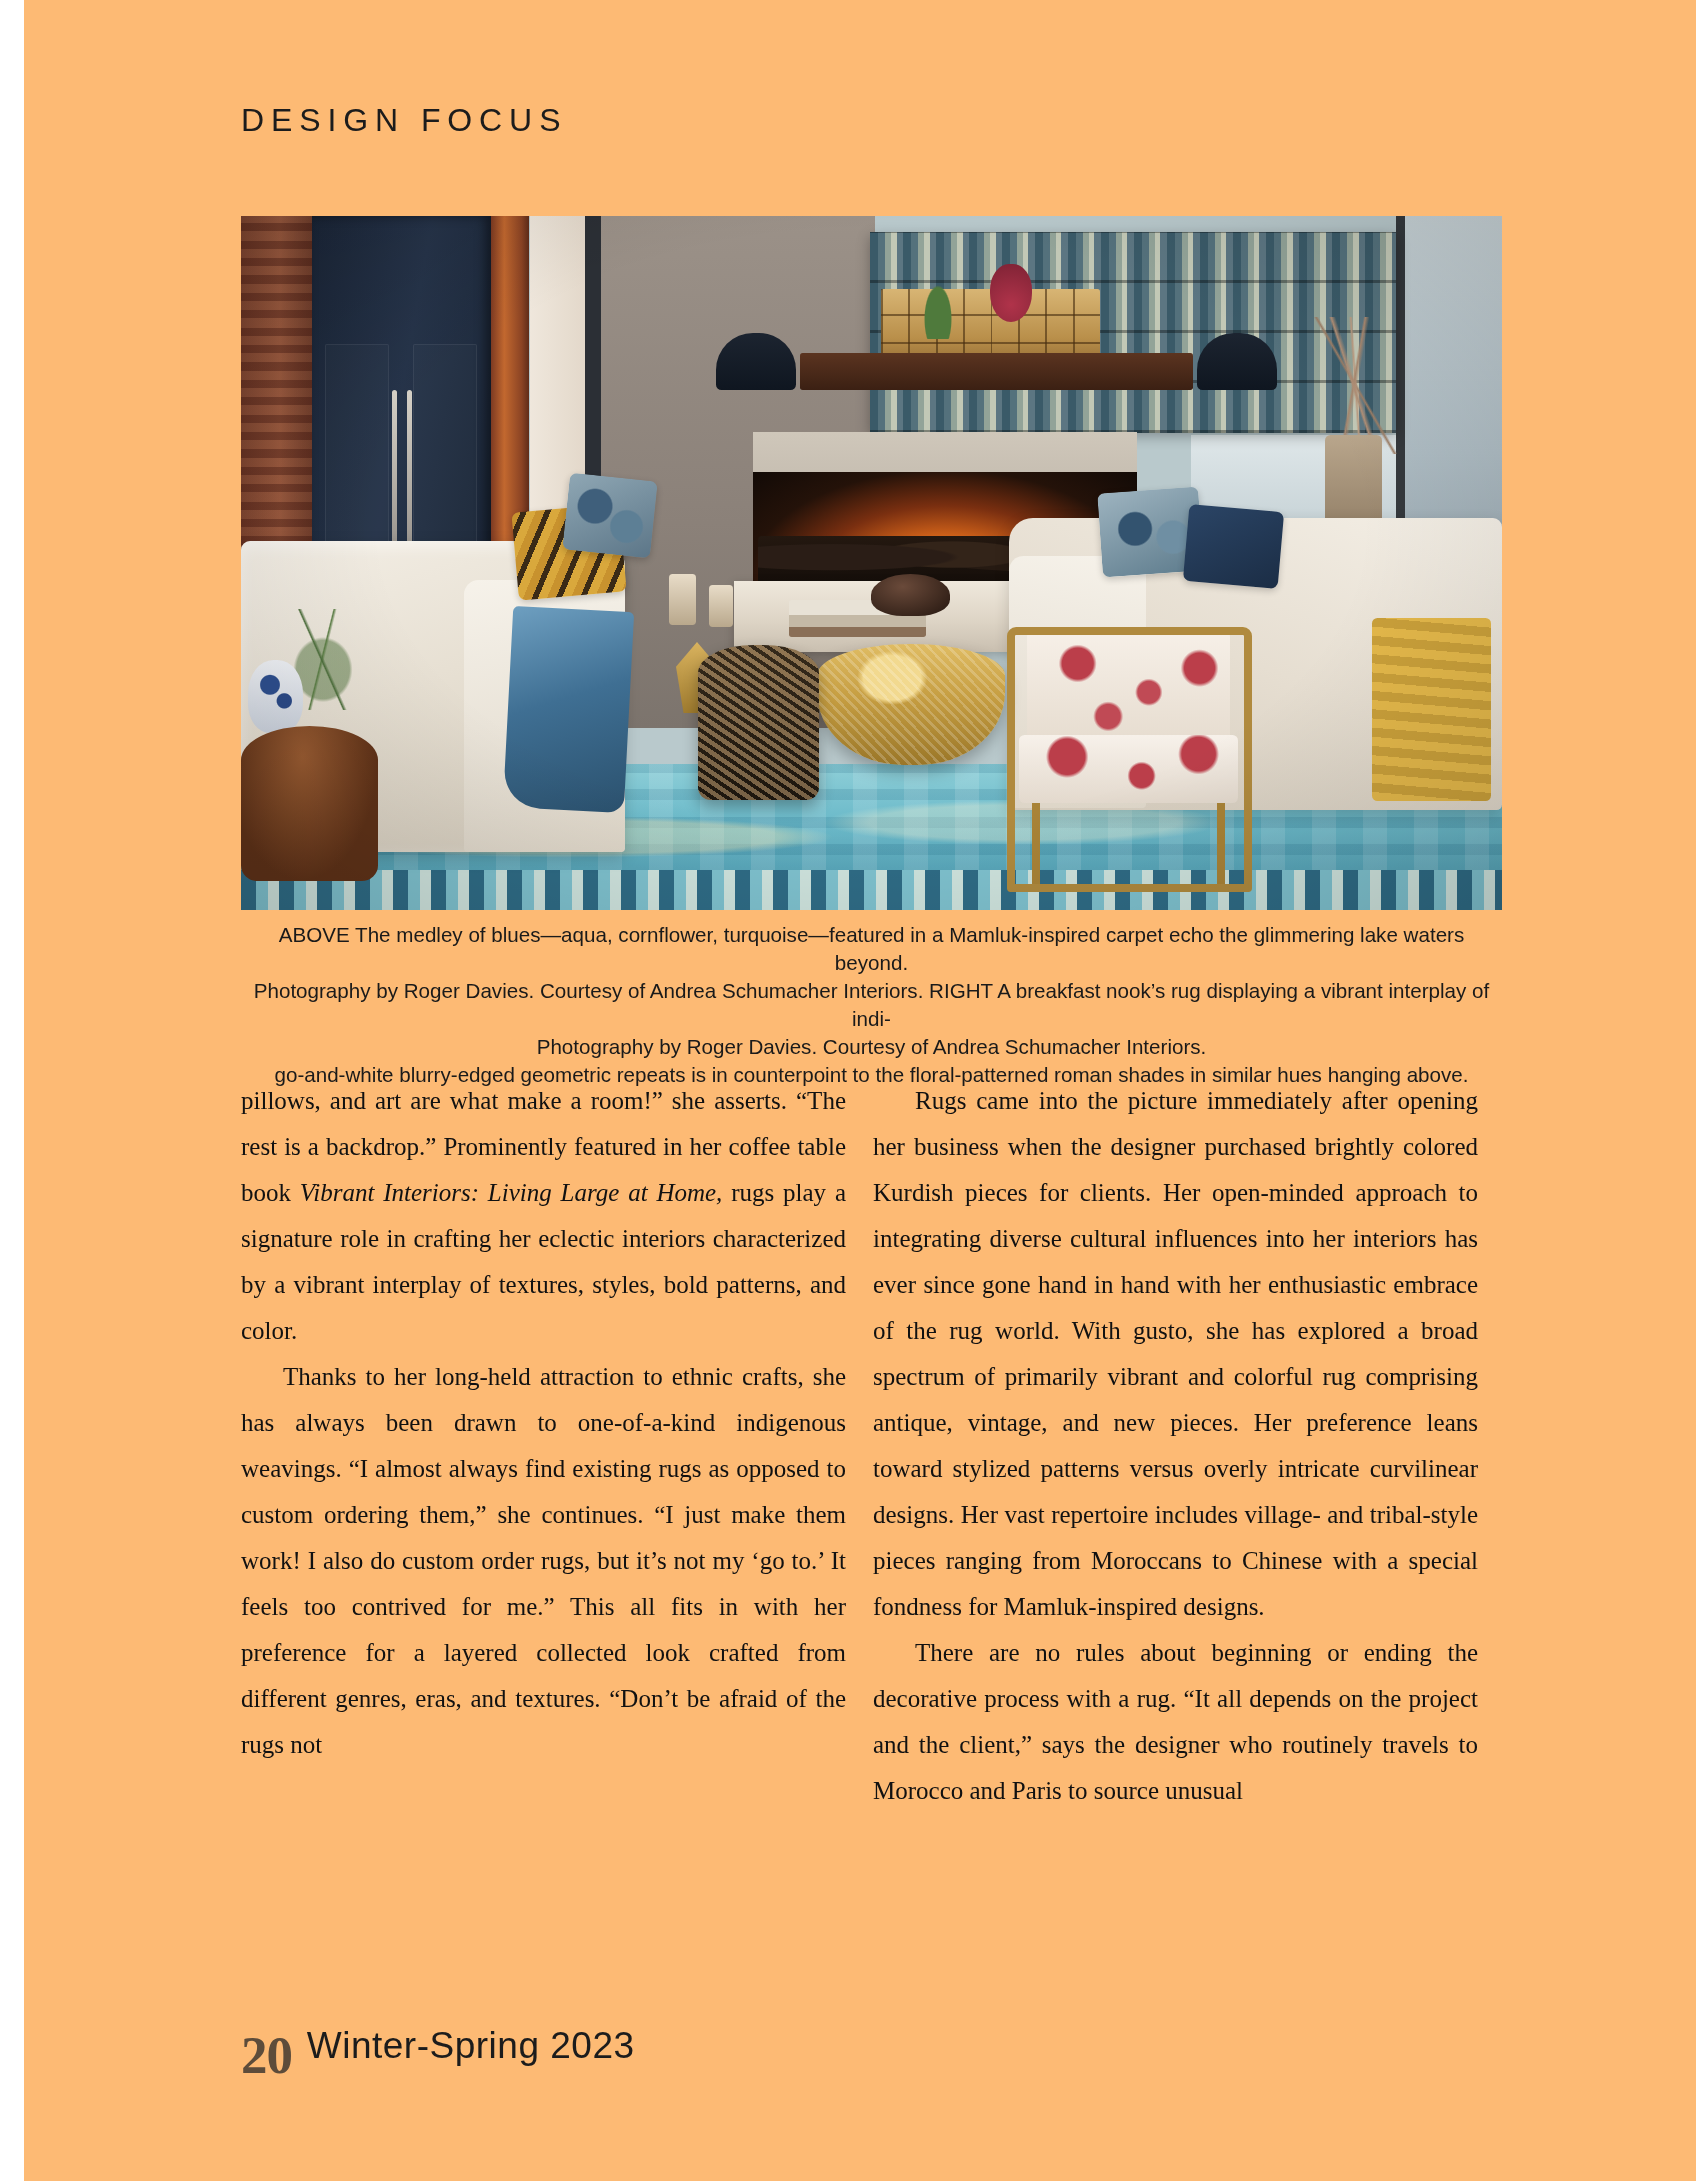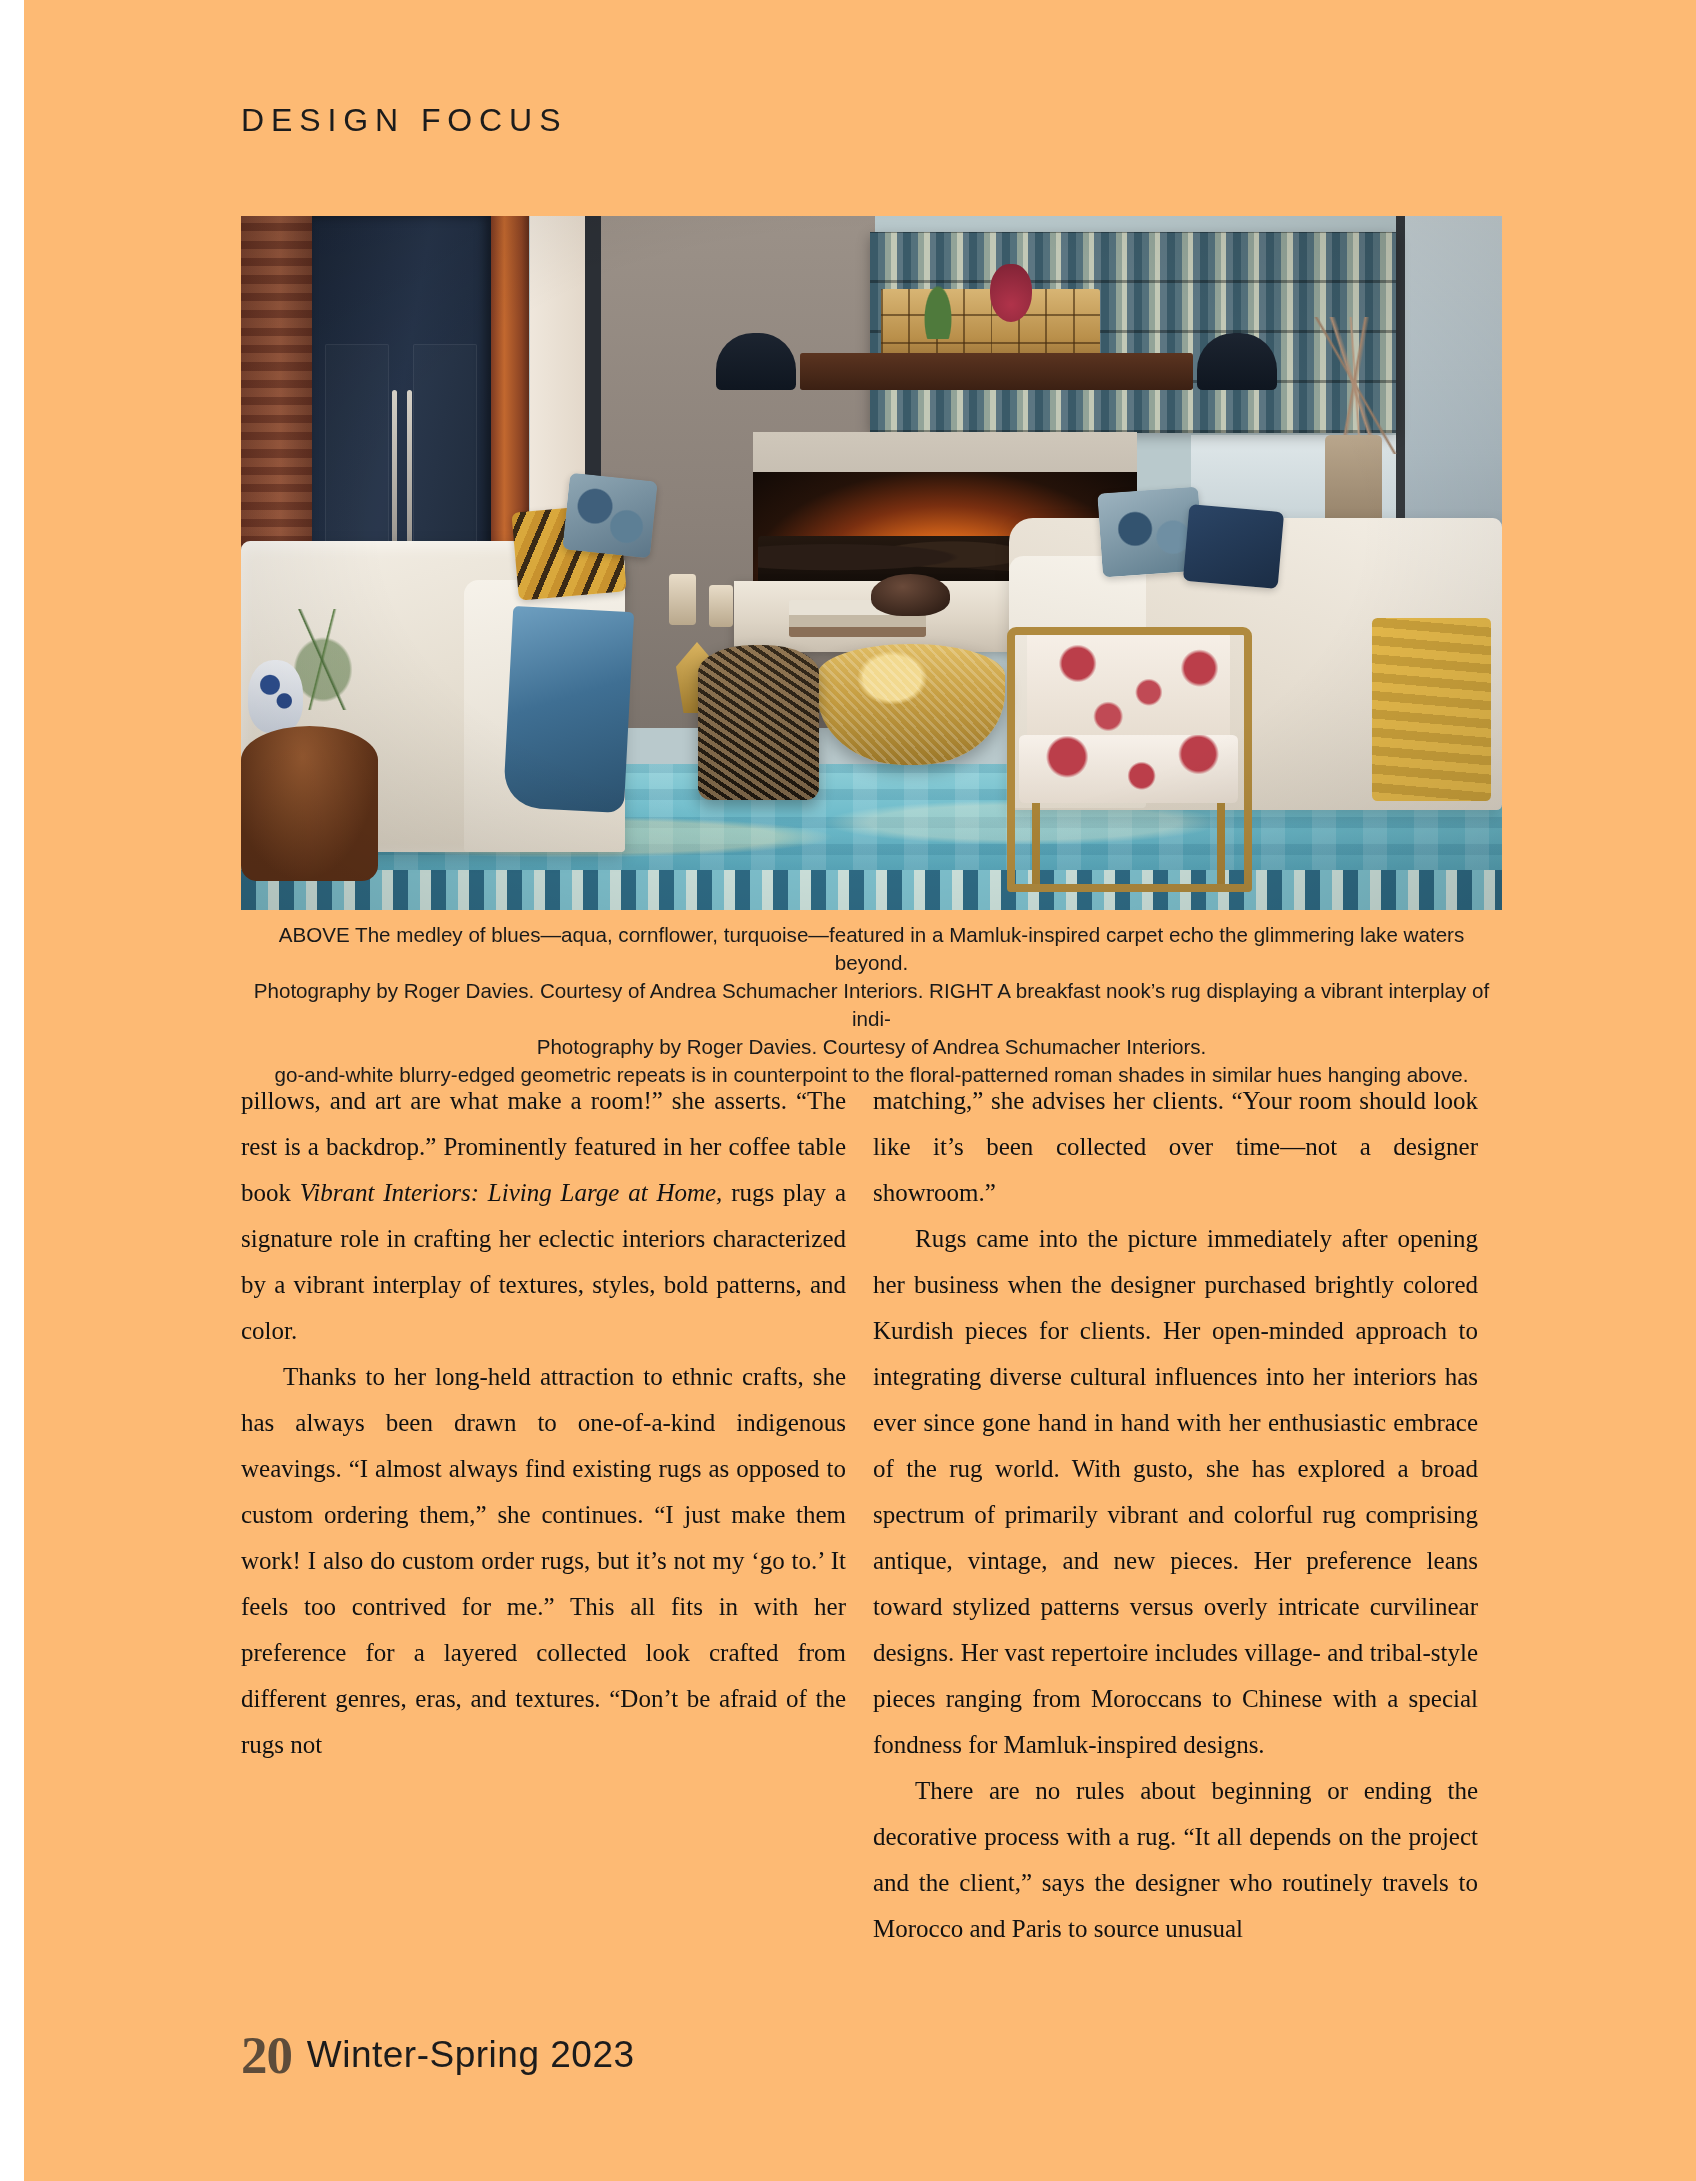--- a/index.html
+++ b/index.html
@@ -412,21 +412,21 @@
   .col p { margin: 0; }
   .col p.indent { text-indent: 42px; }
   .col em { font-style: italic; }
 
   
   .footer {
     position: absolute;
     left: 217px;
     top: 2025px;
     display: flex;
-    align-items: center;
+    align-items: flex-start;
     gap: 14.6px;
   }
   .folio {
     font-family: "Liberation Serif", serif;
     font-size: 53px;
     font-weight: 700;
     color: #5d4c3a;
     letter-spacing: -0.9px;
   }
   .issue {
@@ -526,21 +526,20 @@
     <p>Photography by Roger Davies. Courtesy of Andrea Schumacher Interiors.</p>
     <p>go-and-white blurry-edged geometric repeats is in counterpoint to the floral-patterned roman shades in similar hues hanging above.</p>
   </div>
 
   <div class="cols">
     <div class="col">
       <p><span>pillows, and art are what make a room!” she asserts. “The rest is a backdrop.” Prominently featured in her coffee table book </span><em>Vibrant Interiors: Living Large at Home,</em><span> rugs play a signature role in crafting her eclectic interiors characterized by a vibrant interplay of textures, styles, bold patterns, and color.</span></p>
       <p class="indent">Thanks to her long-held attraction to ethnic crafts, she has always been drawn to one-of-a-kind indigenous weavings. “I almost always find existing rugs as opposed to custom ordering them,” she continues. “I just make them work! I also do custom order rugs, but it’s not my ‘go to.’ It feels too contrived for me.” This all fits in with her preference for a layered collected look crafted from different genres, eras, and textures. “Don’t be afraid of the rugs not</p>
     </div>
     <div class="col">
-      <p>matching,” she advises her clients. “Your room should look like it’s been collected over time—not a designer showroom.”</p>
       <p class="indent">Rugs came into the picture immediately after opening her business when the designer purchased brightly colored Kurdish pieces for clients. Her open-minded approach to integrating diverse cultural influences into her interiors has ever since gone hand in hand with her enthusiastic embrace of the rug world. With gusto, she has explored a broad spectrum of primarily vibrant and colorful rug comprising antique, vintage, and new pieces. Her preference leans toward stylized patterns versus overly intricate curvilinear designs. Her vast repertoire includes village- and tribal-style pieces ranging from Moroccans to Chinese with a special fondness for Mamluk-inspired designs.</p>
       <p class="indent">There are no rules about beginning or ending the decorative process with a rug. “It all depends on the project and the client,” says the designer who routinely travels to Morocco and Paris to source unusual</p>
     </div>
   </div>
 
   <div class="footer">
     <span class="folio">20</span>
     <span class="issue">Winter-Spring 2023</span>
   </div>
 

